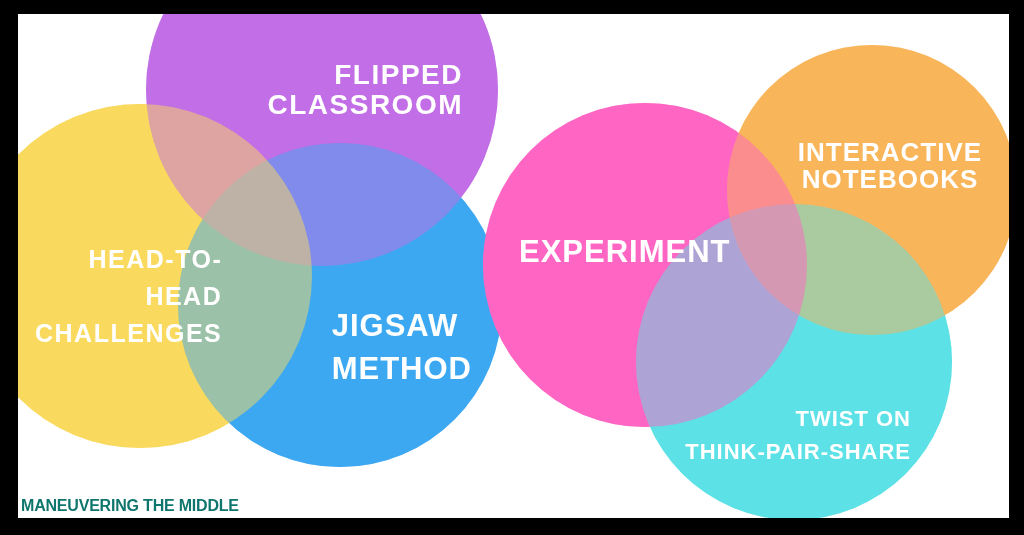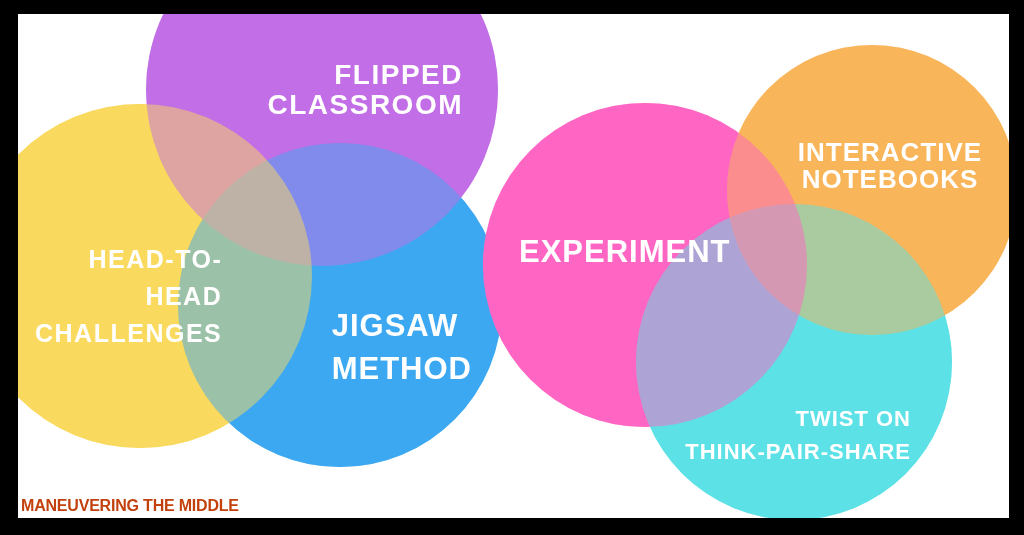--- a/index.html
+++ b/index.html
@@ -12,21 +12,21 @@
   .label {
     position:absolute; font-weight:bold; color:#ffffff;
     white-space:pre-line;
   }
   #lbl-flipped    { top:60px;  right:561px; font-size:28px; line-height:30px; letter-spacing:1.5px; text-align:right; }
   #lbl-head       { top:241px; left:35px;   font-size:25px; line-height:37px; letter-spacing:1.5px; text-align:right; }
   #lbl-jigsaw     { top:304px; right:552px; font-size:31px; line-height:43px; letter-spacing:1px;   }
   #lbl-experiment { top:234px; left:503px;  font-size:31px; line-height:36px; letter-spacing:1px;   text-align:left;margin-left:16px; }
   #lbl-interactive{ top:139px; left:780px;  width:220px;    font-size:26px; line-height:27px; letter-spacing:1px; text-align:center; }
   #lbl-twist      { top:402px; right:113px; font-size:22px; line-height:33px; letter-spacing:1px;   text-align:right; }
-  #lbl-footer     { top:496px; left:21px;   font-size:16px; line-height:20px; letter-spacing:-0.2px; color:#c2410c; font-weight:bold; }
+  #lbl-footer     { top:496px; left:21px;   font-size:16px; line-height:20px; letter-spacing:-0.2px; color:#0f766e; font-weight:bold; }
 </style>
 </head>
 <body>
 
 <div class="stage">
 
   <svg width="1024" height="535" viewBox="0 0 1024 535">
 
     <rect x="18" y="14" width="991" height="504" fill="#ffffff"></rect>
 

